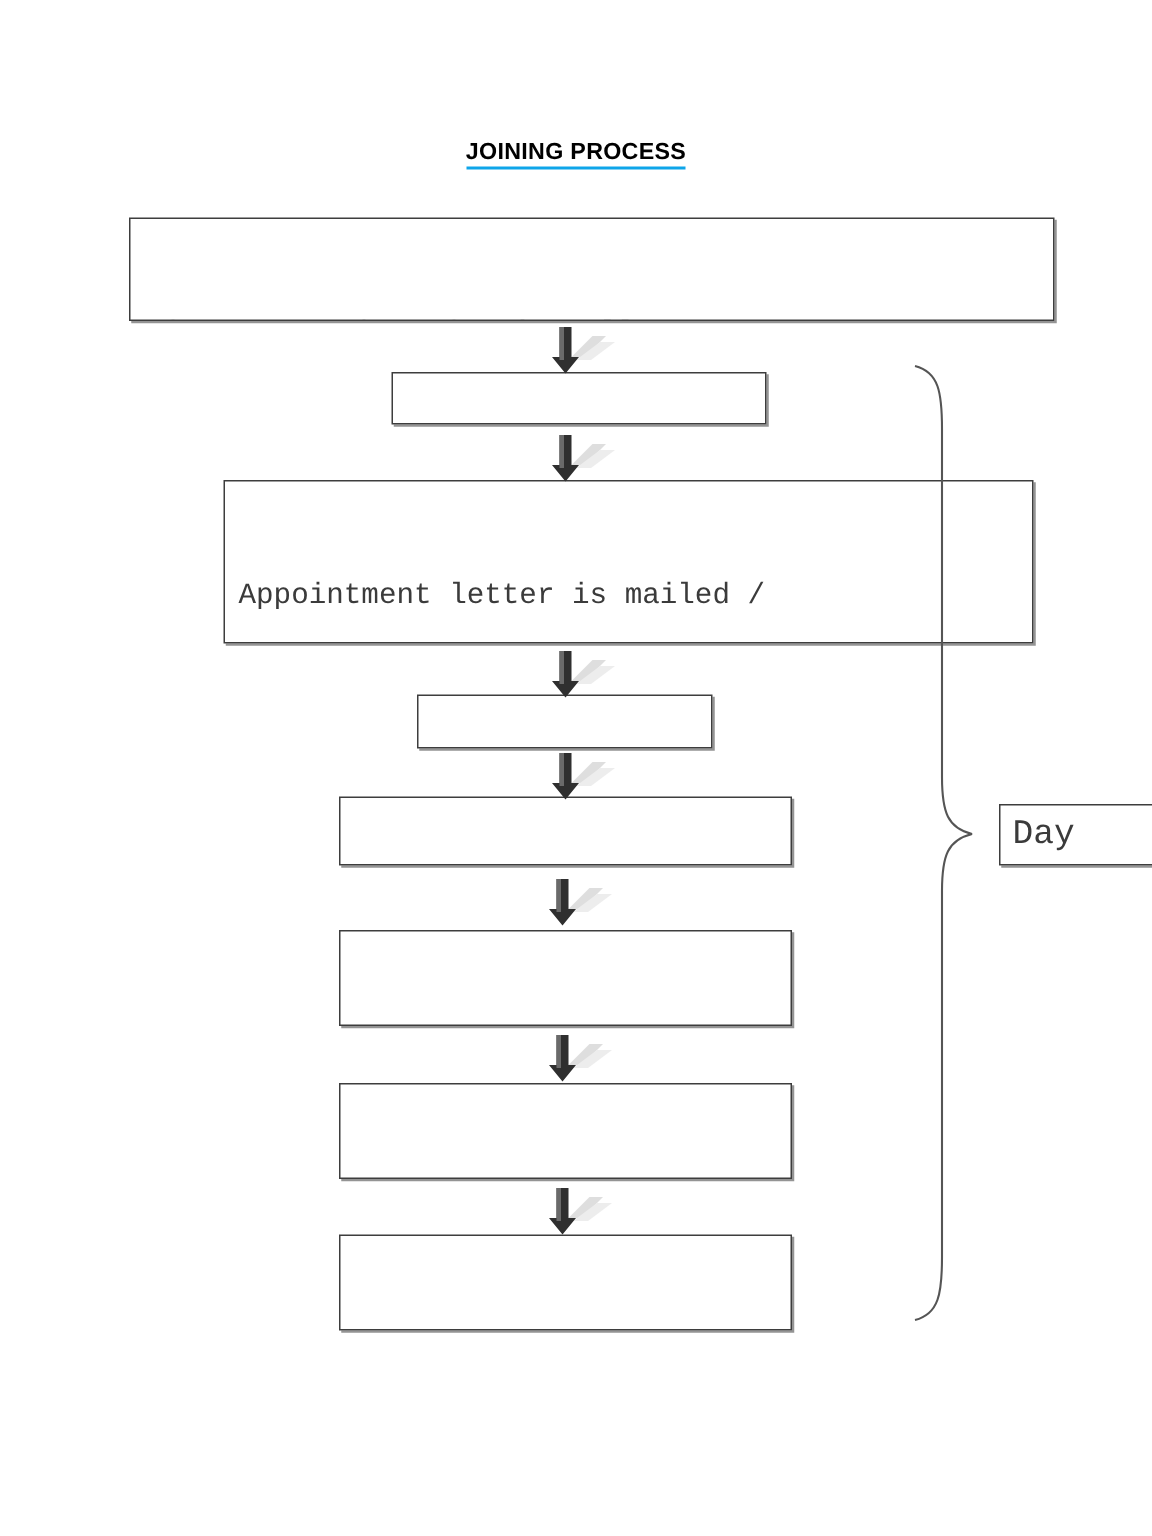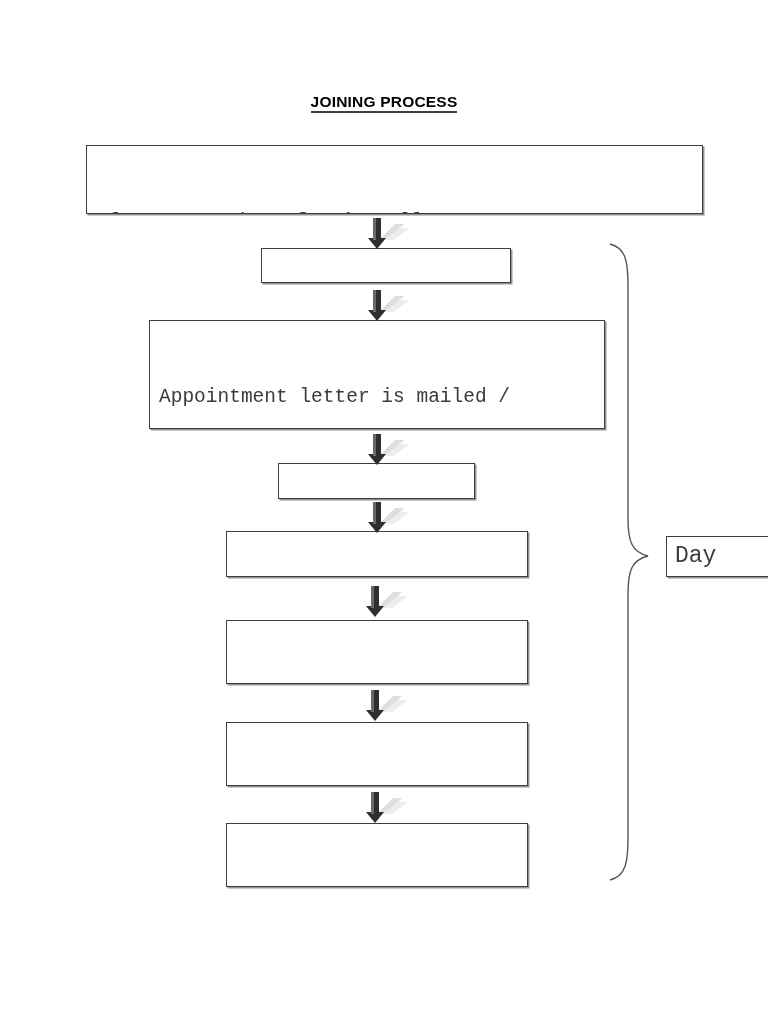--- a/index.html
+++ b/index.html
@@ -23,21 +23,21 @@
     left: 0;
     width: 768px;
     text-align: center;
     font-family: "Liberation Sans", sans-serif;
     font-weight: bold;
     font-size: 15.5px;
     letter-spacing: 0.2px;
     color: #000;
   }
   .page-title span {
-    border-bottom: 2px solid #404040;
+    border-bottom: 2px solid #0ea5e9;
     padding-bottom: 1px;
   }
 
   
   .flow-box {
     position: absolute;
     box-sizing: border-box;
     border: 1.2px solid #3d3d3d;
     background: #ffffff;
     overflow: hidden;
@@ -46,21 +46,21 @@
     line-height: 29px;
     color: #3b3b3b;
     padding: 4px 9px 0 9px;
     white-space: pre-wrap;
     box-shadow: 1.5px 1.5px 0 rgba(60,60,60,0.55);
   }
   .flow-box .line { display: block; }
 
   #box-screening { left: 86px;  top: 145px; width: 617px; height: 69px;  }
   #box-ifcandidate { left: 261px; top: 248px; width: 250px; height: 35px; }
-  #box-appointment { left: 149px; top: 320px; width: 456px; height: 109px; }
+  #box-appointment { left: 149px; top: 320px; width: 540px; height: 109px; }
   #box-aftercoming { left: 278px; top: 463px; width: 197px; height: 36px; }
   #box-joiningforms { left: 226px; top: 531px; width: 302px; height: 46px; }
   #box-icard { left: 226px; top: 620px; width: 302px; height: 64px; }
   #box-uniform { left: 226px; top: 722px; width: 302px; height: 64px; }
   #box-released { left: 226px; top: 823px; width: 302px; height: 64px; }
 
   #box-day {
     position: absolute;
     left: 666px; top: 536px; width: 110px; height: 41px;
     box-sizing: border-box;

